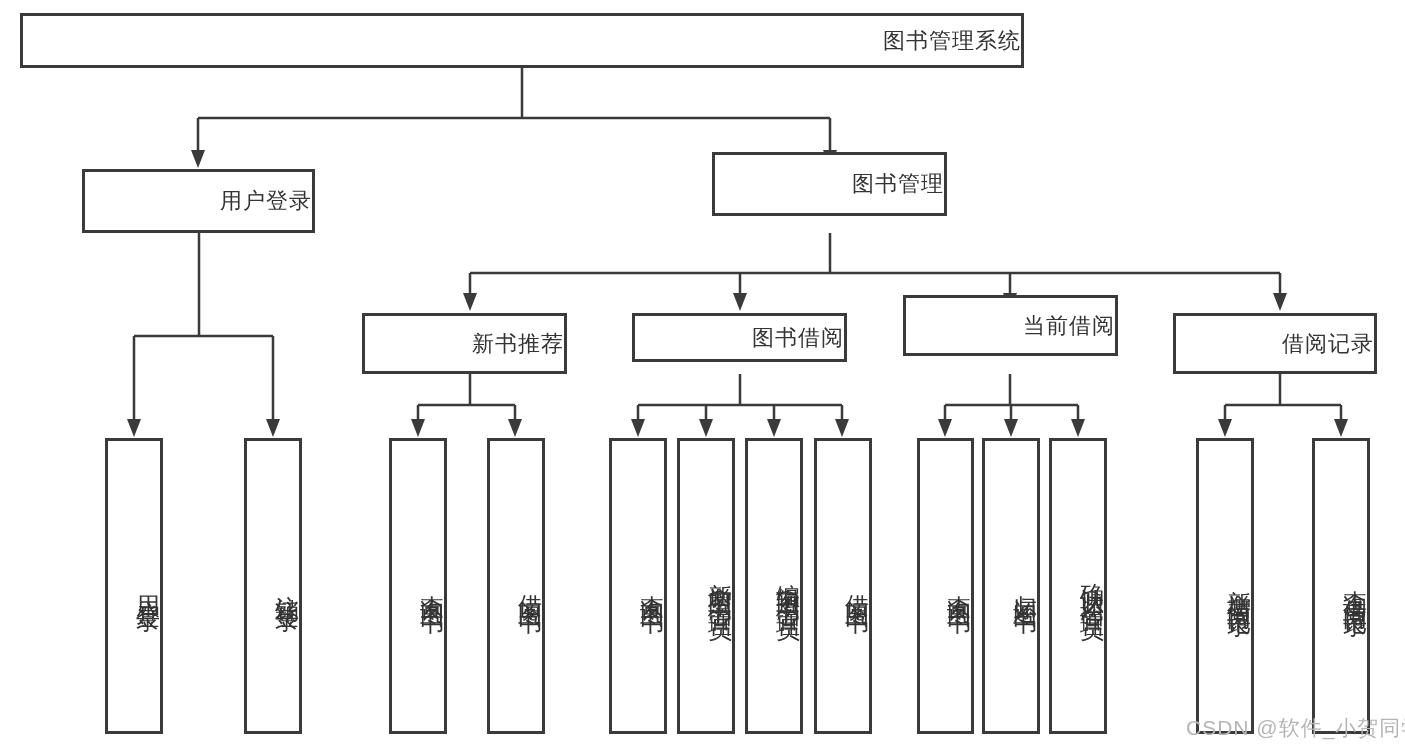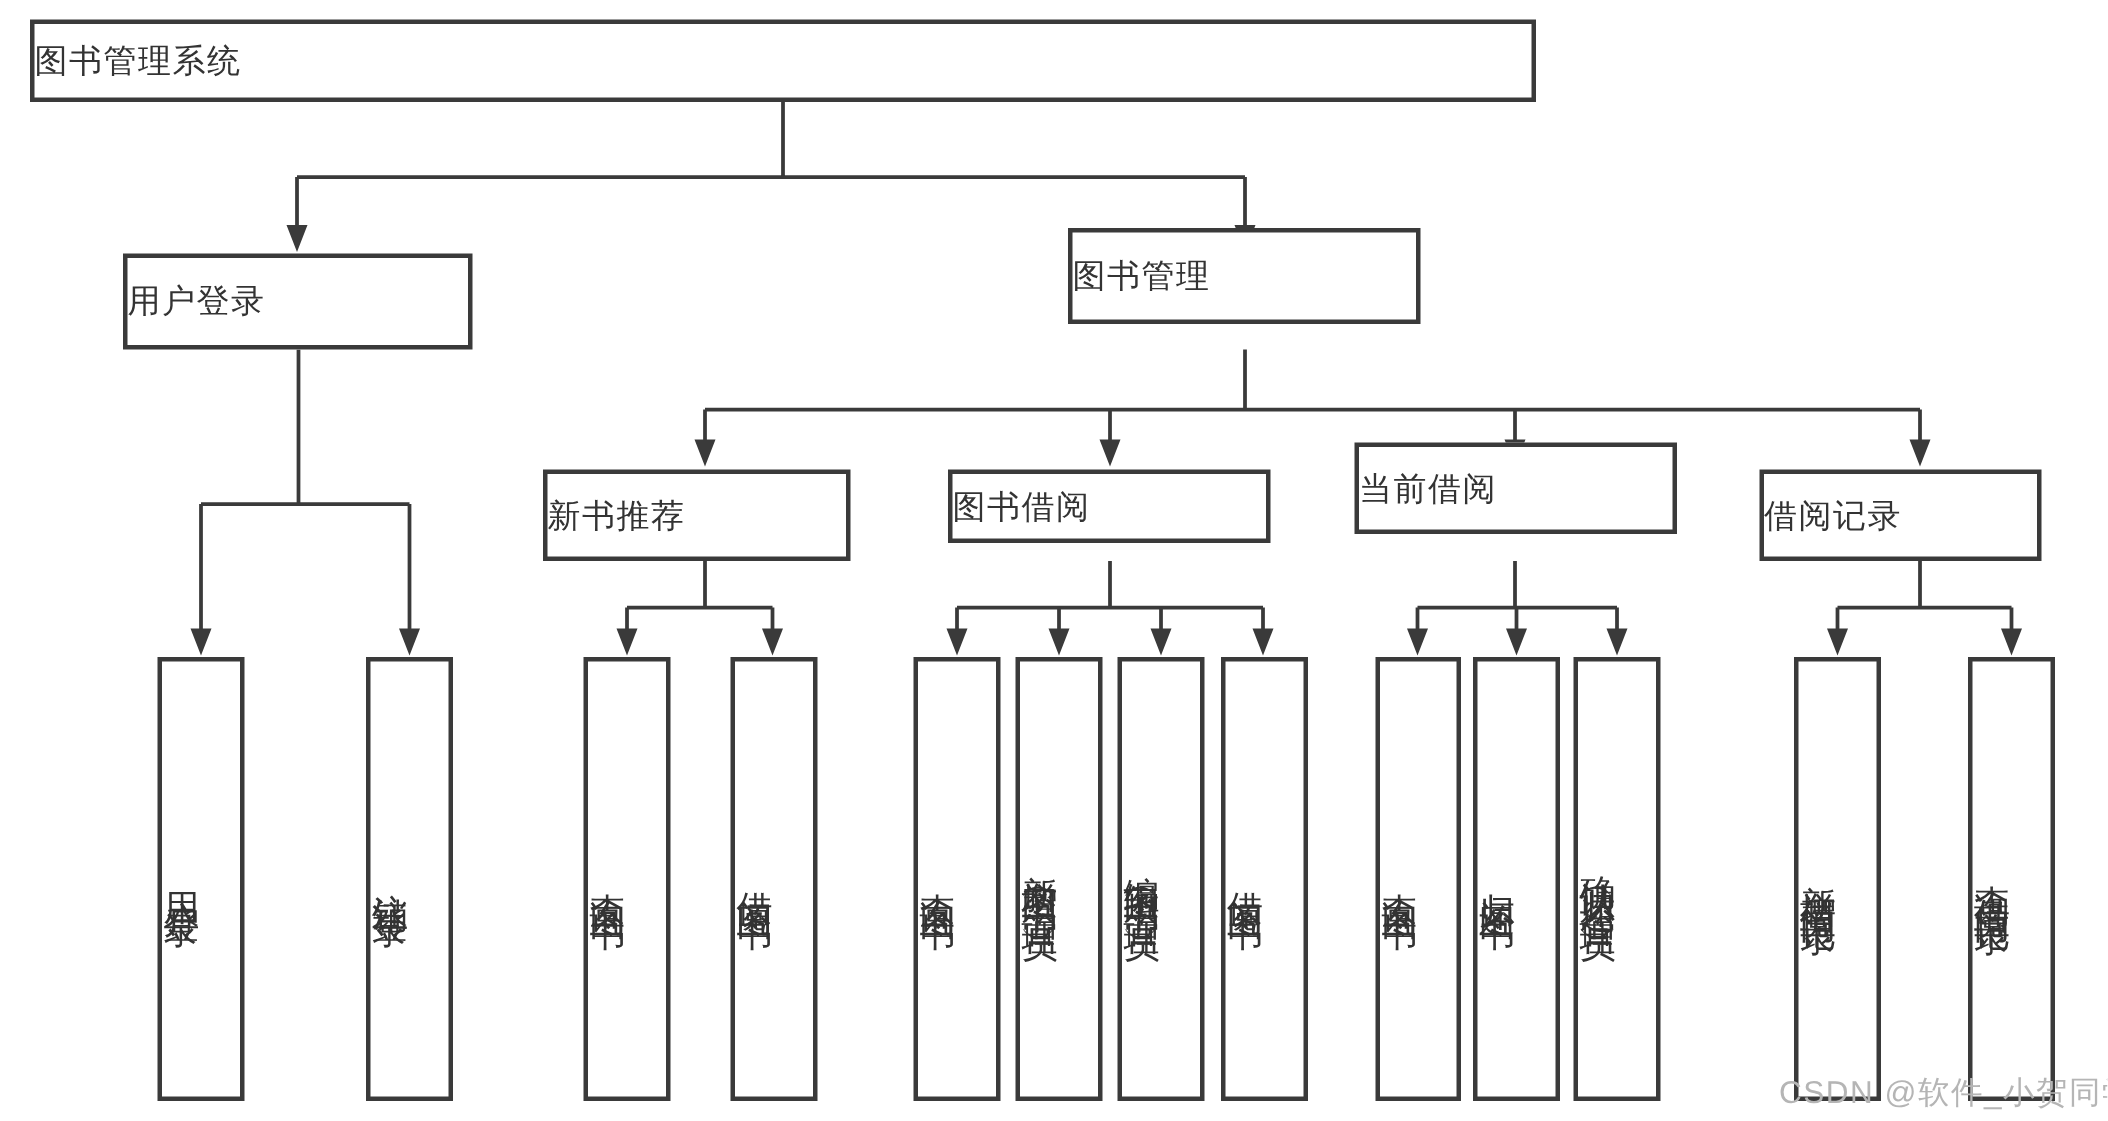--- a/index.html
+++ b/index.html
@@ -3,21 +3,21 @@
 <meta charset="utf-8">
 <style>
   html,body{margin:0;padding:0;background:#fff;}
   .stage{
     position:relative;width:1405px;height:747px;background:#fff;
     font-family:"Liberation Sans",sans-serif;color:#333;overflow:hidden;
   }
   .wires{position:absolute;left:0;top:0;width:1405px;height:747px;}
   .node{
     position:absolute;border:3px solid #3a3a3a;background:#fff;
-    display:flex;align-items:center;justify-content:flex-start;box-sizing:border-box;
+    display:flex;align-items:center;justify-content:flex-end;box-sizing:border-box;
   }
   .node.h span{font-size:22px;letter-spacing:1px;white-space:nowrap;}
   .node.v span{
     writing-mode:vertical-rl;text-orientation:mixed;
     font-size:24px;line-height:1;letter-spacing:5px;white-space:nowrap;
   }
   .watermark{
     position:absolute;left:1186px;top:714px;font-size:21px;letter-spacing:1px;
     color:#b5b5b5;white-space:nowrap;z-index:5;
   }
@@ -60,21 +60,21 @@
 
   <div class="node h" style="left:362px;top:313px;width:205px;height:61px">
     <span>新书推荐</span>
   </div>
   <div class="node h" style="left:632px;top:313px;width:215px;height:49px">
     <span>图书借阅</span>
   </div>
   <div class="node h" style="left:903px;top:295px;width:215px;height:61px">
     <span>当前借阅</span>
   </div>
-  <div class="node h" style="left:1173px;top:313px;width:188px;height:61px">
+  <div class="node h" style="left:1173px;top:313px;width:204px;height:61px">
     <span>借阅记录</span>
   </div>
 
   <div class="node v" style="left:105px;top:438px;width:58px;height:296px">
     <span>用户登录</span>
   </div>
   <div class="node v" style="left:244px;top:438px;width:58px;height:296px">
     <span>注销登录</span>
   </div>
 

